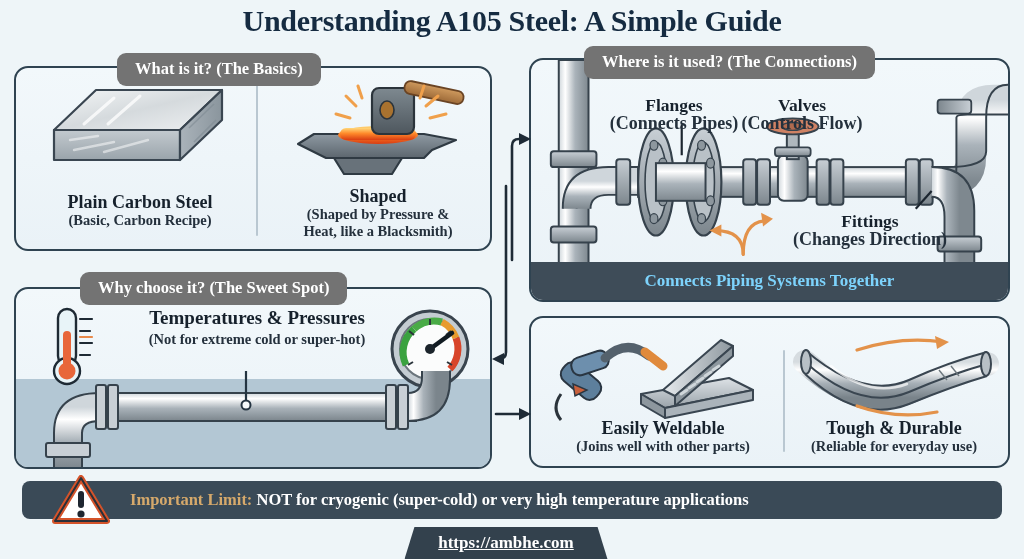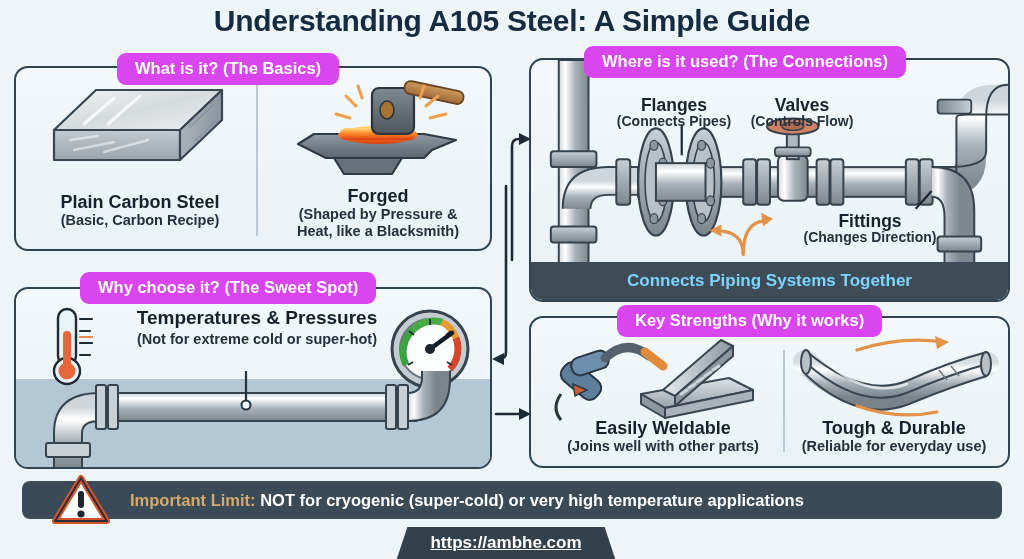--- a/index.html
+++ b/index.html
@@ -2,41 +2,41 @@
 <html><head>
 <meta charset="utf-8">
 <style>
   * { box-sizing: border-box; margin: 0; padding: 0; }
   html, body {
     width: 1024px; height: 559px;
     background: #eef5f8;
     font-family: "Liberation Sans", sans-serif;
     overflow: hidden;
   }
-  #stage { position: relative; width: 1012px; height: 559px; background: #eef5f8; }
+  #stage { position: relative; width: 1012px; height: 559px; background: #eef5f8; font-family: Liberation Serif, serif; }
 
   
   .title {
     position: absolute; left: 0; top: 4px; width: 1024px;
     text-align: center;
     font-size: 30px; font-weight: bold; letter-spacing: -0.3px;
     color: #152b41;
   }
 
   
   .panel {
     position: absolute;
     background: linear-gradient(180deg,#f2f8fb 0%,#eaf2f7 100%);
     border: 2.5px solid #2f4351;
     border-radius: 14px;
     overflow: hidden;
   }
   .panel-pill {
     position: absolute;
-    background: #d946ef;
+    background: #737373;
     color: #ffffff;
     font-size: 16.5px; font-weight: bold;
     padding: 6px 18px 7px 18px;
     border-radius: 9px;
     white-space: nowrap;
     z-index: 8;
     text-align: center;
   }
 
   
@@ -57,21 +57,21 @@
   #p2 { left: 529px; top: 58px; width: 481px; height: 244px; }
   #p2-stage { position:absolute; inset: 0; }
   #p2-footer {
     position:absolute; left: 0; right: 0; bottom: 0; height: 38px;
     background:#3e4c58; color:#7dd3fc; font-size:17px; font-weight:bold;
     display:flex; align-items:center; justify-content:center;
     border-radius: 0 0 11px 11px;
   }
   .p2-lbl { position:absolute; text-align:center; }
   .p2-lbl .t { font-size: 17.5px; font-weight: bold; color:#16212c; line-height:1.05; }
-  .p2-lbl .s { font-size: 14px; font-weight: bold; color:#24303c; line-height:1.1; }
+  .p2-lbl .s { font-size: 18px; font-weight: bold; color:#24303c; line-height:1.1; }
 
   
   #p3 { left: 14px; top: 287px; width: 478px; height: 182px; }
   #p3-band { position:absolute; left:0; right:0; bottom:0; height: 88px; background:#b3c7d4; }
   #p3-text { position:absolute; left: 96px; top: 18px; width: 290px; text-align:center; }
   #p3-text .l1 { font-size: 19px; font-weight: bold; color:#16212c; line-height:1.18; }
   #p3-text .l2 { font-size: 14.5px; font-weight: bold; color:#24303c; margin-top:2px;}
 
   
   #p4 { left: 529px; top: 316px; width: 481px; height: 152px; }
@@ -188,21 +188,21 @@
         <line x1="82" y1="28" x2="72" y2="18"></line>
         <line x1="76" y1="40" x2="62" y2="36"></line>
         <line x1="88" y1="20" x2="84" y2="8"></line>
         <line x1="152" y1="28" x2="164" y2="18"></line>
         <line x1="156" y1="40" x2="172" y2="36"></line>
         <line x1="146" y1="20" x2="150" y2="8"></line>
       </g>
     </svg>
 
     <div id="p1-cap2" class="center">
-      <div class="cap-main">Forged</div>
+      <div class="cap-main">Shaped</div>
       <div class="cap-sub" style="white-space:pre-line;">(Shaped by Pressure &amp;
 Heat, like a Blacksmith)</div>
     </div>
   </div>
   <div class="panel-pill" style="left:117px; top:53px;">What is it? (The Basics)</div>
 
   <div class="panel" id="p2">
     <svg id="p2-stage" viewBox="0 0 481 244">
       <defs>
         <linearGradient id="pipeH" x1="0" y1="0" x2="0" y2="1">
@@ -462,21 +462,20 @@
       <path d="M66 14 Q110 0 152 6" fill="none" stroke="#e3924a" stroke-width="3.2" stroke-linecap="round"></path>
       <polygon points="158,6 144,0 146,13" fill="#e3924a"></polygon>
       <path d="M66 70 Q106 84 146 76" fill="none" stroke="#e3924a" stroke-width="3.2" stroke-linecap="round"></path>
     </svg>
 
     <div id="p4-cap2" class="center">
       <div class="cap-main">Tough &amp; Durable</div>
       <div class="cap-sub">(Reliable for everyday use)</div>
     </div>
   </div>
-  <div class="panel-pill" style="left:617px; top:305px;">Key Strengths (Why it works)</div>
 
   <svg id="arrows" viewBox="0 0 1024 559">
     <g fill="none" stroke="#1e2b36" stroke-width="2.6" stroke-linecap="round">
       <path d="M512 260 L512 146 Q512 139 519 139 L524 139"></path>
       <path d="M506 186 L506 352 Q506 359 499 359"></path>
       <path d="M496 414 L524 414"></path>
     </g>
     <polygon points="531,139 519,133 519,145" fill="#1e2b36"></polygon>
     <polygon points="492,359 504,353 504,365" fill="#1e2b36"></polygon>
     <polygon points="531,414 519,408 519,420" fill="#1e2b36"></polygon>

